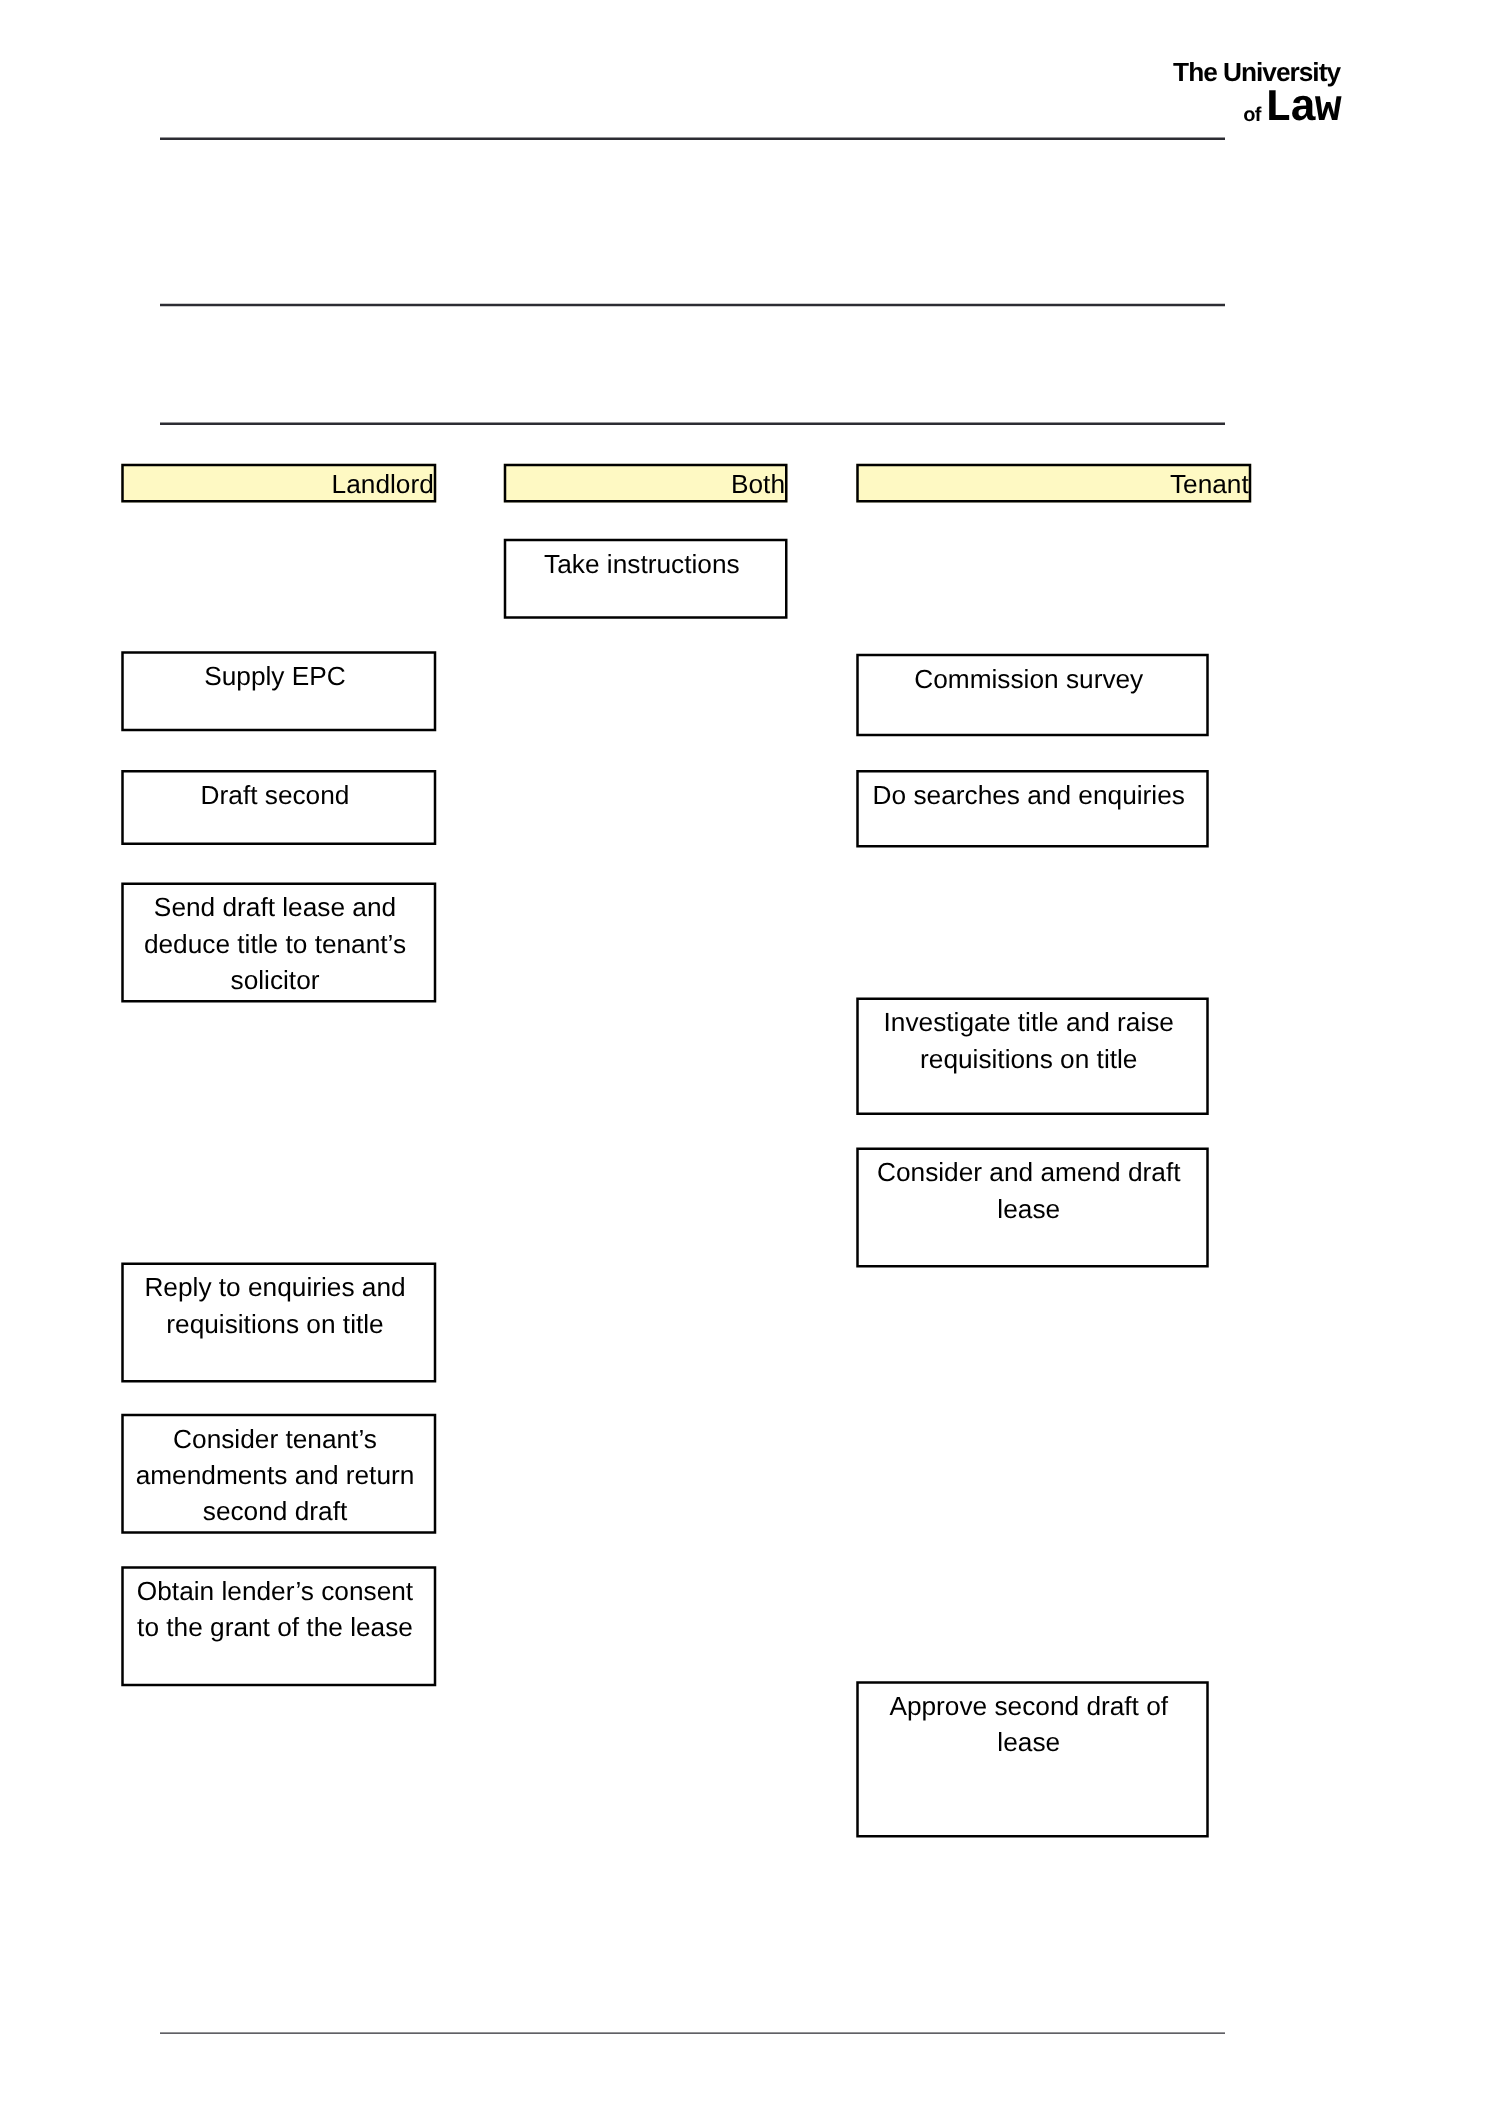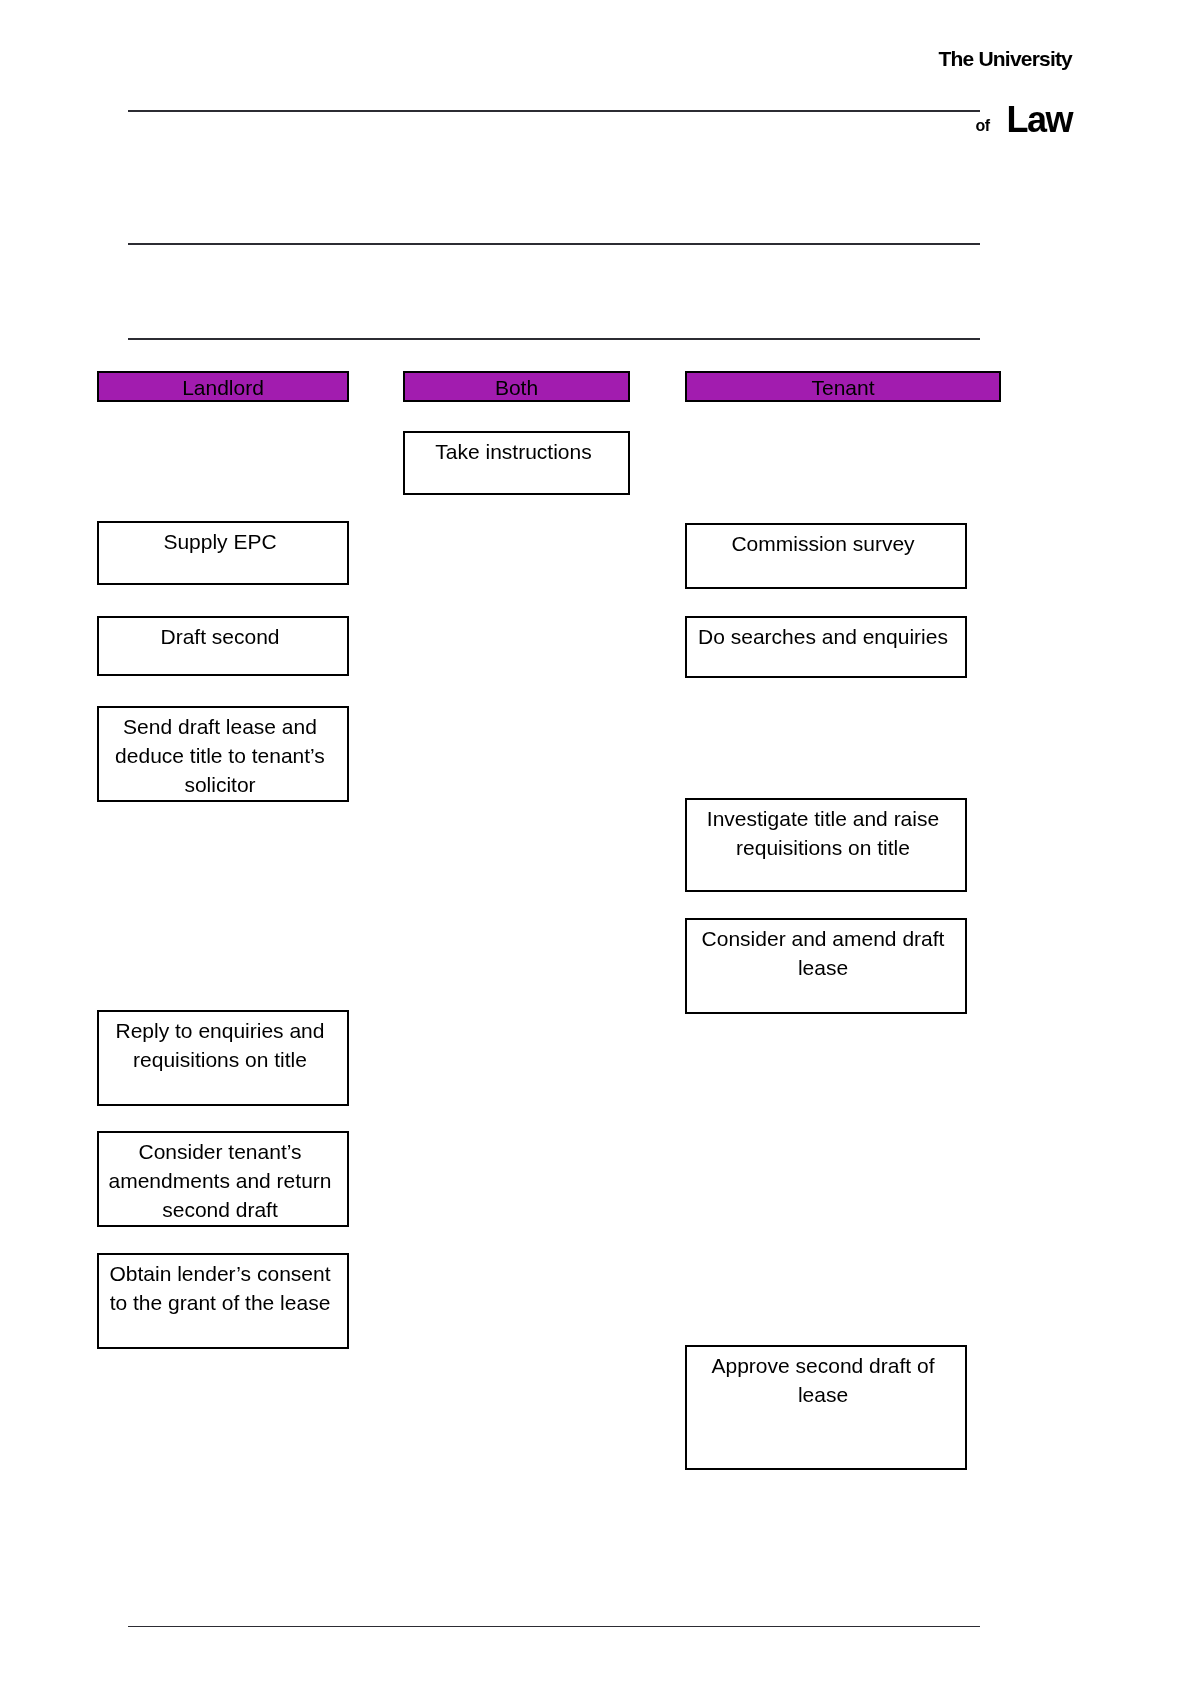--- a/index.html
+++ b/index.html
@@ -35,37 +35,35 @@
     letter-spacing: -0.8px;
     line-height: 22px;
     white-space: nowrap;
   }
   .logo-row2 {
     display: flex;
     align-items: flex-end;
     justify-content: flex-end;
     line-height: 1;
     margin-top: 1px;
-    gap: 14px;
   }
   .logo-of {
     font-family: "Liberation Sans", sans-serif;
     font-weight: bold;
     font-size: 16px;
     letter-spacing: -0.5px;
     padding-right: 3px;
     padding-bottom: 2px;
   }
   .logo-law {
-    font-family: Liberation Sans, sans-serif;
+    font-family: Liberation Mono, monospace;
     font-weight: bold;
     font-size: 36px;
     letter-spacing: -1.5px;
     line-height: 32px;
-    margin-top: 33px;
   }
 
   
   .rule {
     position: absolute;
     left: 128px;
     width: 852px;
     border-top: 2px solid #2c2c33;
   }
   .rule-top   { top: 110px; }
@@ -101,23 +99,23 @@
     height: 1698px;
   }
   .col { position: absolute; top: 0; }
   .col-landlord { left: 97px;  width: 252px; }
   .col-both     { left: 403px; width: 227px; }
   .col-tenant   { left: 685px; width: 282px; }
 
   .col-header {
     position: absolute;
     box-sizing: border-box;
-    background: #a21caf;
+    background: #fef9c3;
     border: 2px solid #000000;
-    text-align: center;
+    text-align: right;
     font-size: 21px;
     line-height: 26px;
     padding-top: 2px;
     height: 31px;
   }
   .col-landlord .col-header { left: 0; top: 371px; width: 252px; }
   .col-both     .col-header { left: 0; top: 371px; width: 227px; }
   .col-tenant   .col-header { left: 0; top: 371px; width: 316px; }
 
   .node {

